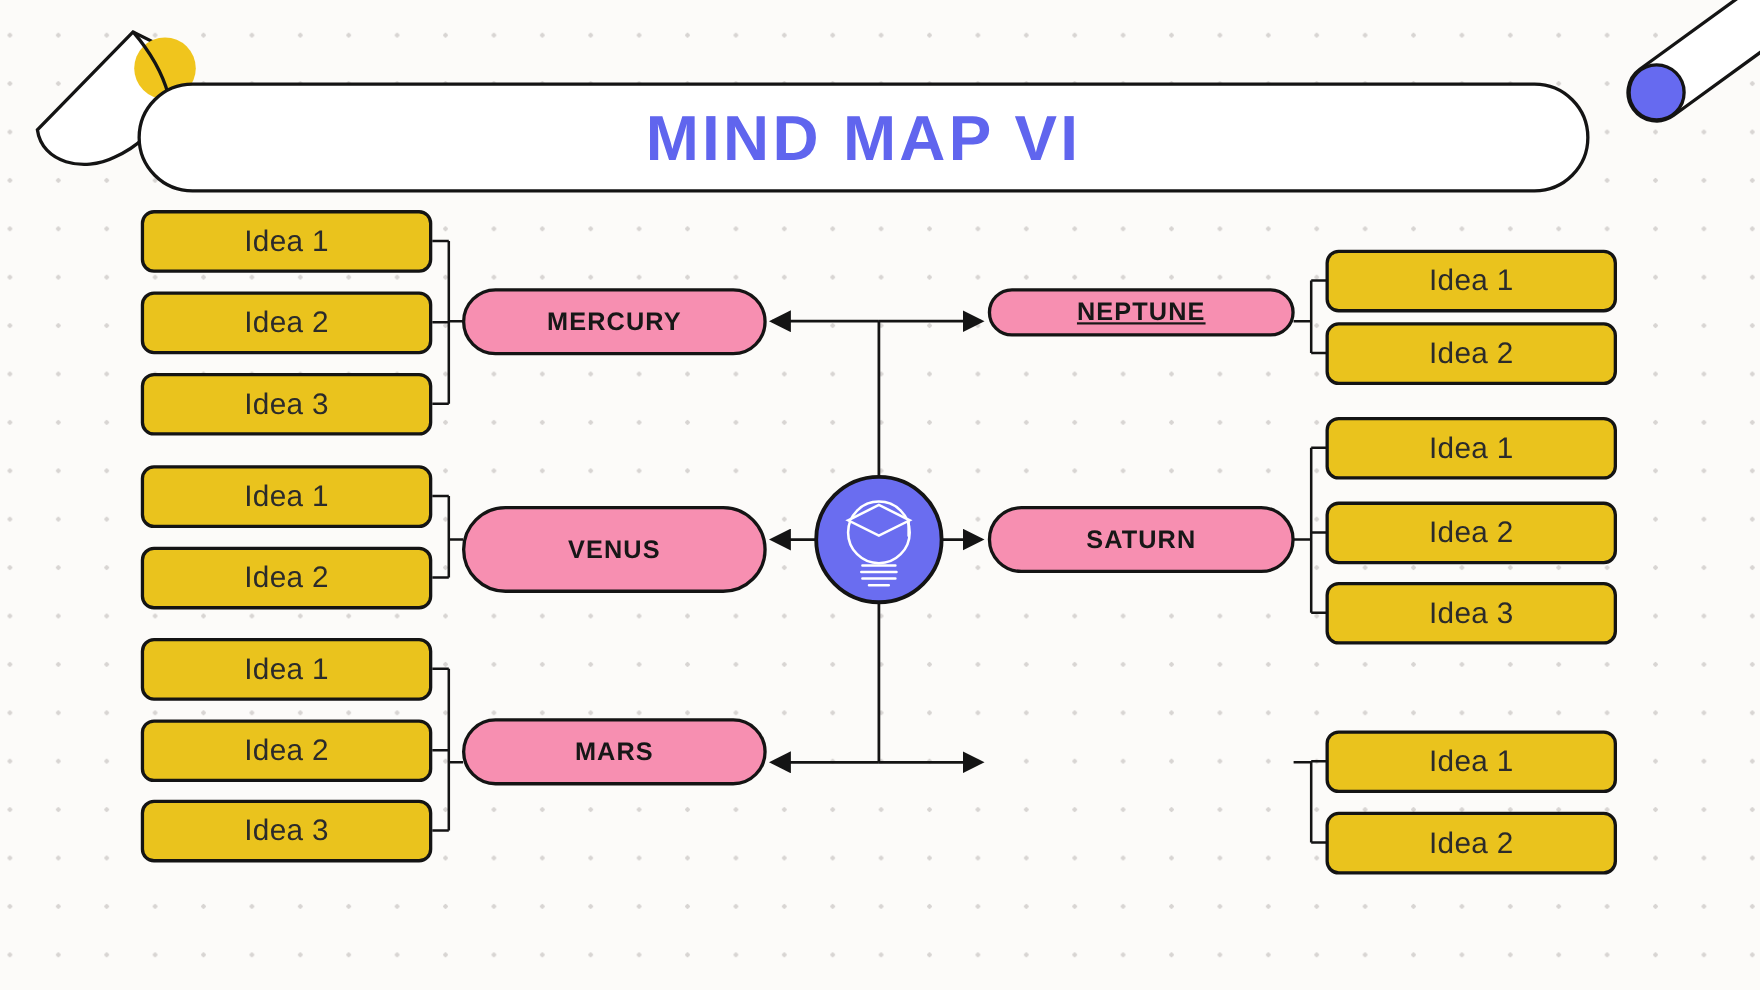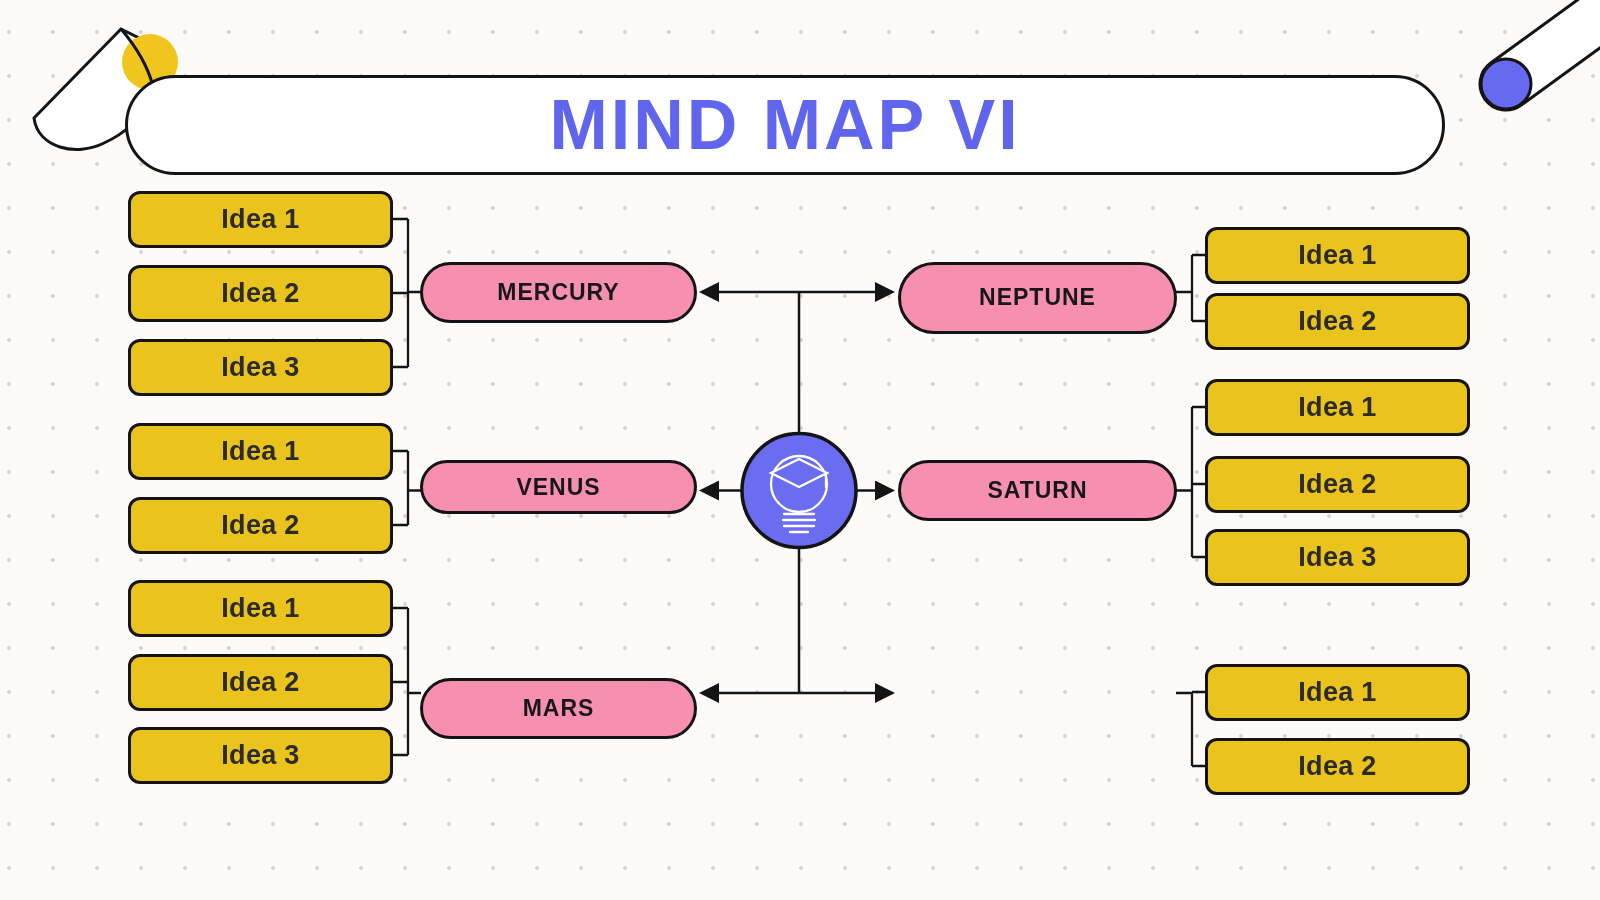--- a/index.html
+++ b/index.html
@@ -12,29 +12,29 @@
   .pill{
     position:absolute;box-sizing:border-box;z-index:3;
     background:var(--node-pink);border:3px solid var(--outline);border-radius:40px;
     display:flex;align-items:center;justify-content:center;
     font-size:23px;font-weight:800;letter-spacing:1px;color:#171717;
   }
   .idea{
     position:absolute;box-sizing:border-box;z-index:3;
     background:var(--idea-yellow);border:3px solid var(--outline);border-radius:12px;
     display:flex;align-items:center;justify-content:center;
-    font-size:27px;font-weight:700;letter-spacing:.3px;color:#2b2b2b;
+    font-size:27px;font-weight:400;letter-spacing:.3px;color:#2b2b2b;
   }
   .title-pill{
     position:absolute;left:125px;top:75px;width:1320px;height:100px;box-sizing:border-box;z-index:5;
     background:#ffffff;border:3px solid var(--outline);border-radius:52px;
     display:flex;align-items:center;justify-content:center;
   }
   .title-pill span{
-    font-size:70px;font-weight:800;letter-spacing:3px;color:var(--title-text);
+    font-size:58px;font-weight:800;letter-spacing:3px;color:var(--title-text);
   }
 </style>
 </head>
 <body style="background-color: rgb(252, 251, 249); background-image: radial-gradient(circle, rgb(216, 213, 211) 1.8px, transparent 2.2px); background-size: 44px 44px; background-position: 31px 10px;">
 
 <div id="canvas">
     <svg id="diagram-svg" width="1600" height="900" viewBox="0 0 1600 900">
       <defs>
         <marker id="arr" viewBox="0 0 10 10" refX="8.5" refY="5" markerWidth="8" markerHeight="8" orient="auto">
           <path d="M0,0 L10,5 L0,10 Z" fill="#141414"></path>
@@ -80,42 +80,42 @@
     </div>
     <div class="idea" style="left: 128px; top: 190.5px; width: 265px; height: 57px;">
       <span>Idea 1</span>
     </div>
     <div class="idea" style="left: 128px; top: 264.5px; width: 265px; height: 57px;">
       <span>Idea 2</span>
     </div>
     <div class="idea" style="left: 128px; top: 338.5px; width: 265px; height: 57px;">
       <span>Idea 3</span>
     </div>
-    <div class="pill" style="left: 420px; top: 460px; width: 277px; height: 54px;">
+    <div class="pill" style="left: 420px; top: 460px; width: 277px; height: 79px;">
       <span>VENUS</span>
     </div>
     <div class="idea" style="left: 128px; top: 422.5px; width: 265px; height: 57px;">
       <span>Idea 1</span>
     </div>
     <div class="idea" style="left: 128px; top: 496.5px; width: 265px; height: 57px;">
       <span>Idea 2</span>
     </div>
-    <div class="pill" style="left: 420px; top: 678px; width: 277px; height: 61px; align-items: center;">
+    <div class="pill" style="left: 420px; top: 653px; width: 277px; height: 61px; align-items: center;">
       <span>MARS</span>
     </div>
     <div class="idea" style="left: 128px; top: 579.5px; width: 265px; height: 57px;">
       <span>Idea 1</span>
     </div>
     <div class="idea" style="left: 128px; top: 653.5px; width: 265px; height: 57px;">
       <span>Idea 2</span>
     </div>
     <div class="idea" style="left: 128px; top: 726.5px; width: 265px; height: 57px;">
       <span>Idea 3</span>
     </div>
-    <div class="pill" style="left: 898px; top: 261.5px; width: 279px; height: 72px;">
+    <div class="pill" style="left: 898px; top: 261.5px; width: 279px; height: 44px; text-decoration: underline;">
       <span>NEPTUNE</span>
     </div>
     <div class="idea" style="left: 1205px; top: 226.5px; width: 265px; height: 57px;">
       <span>Idea 1</span>
     </div>
     <div class="idea" style="left: 1205px; top: 292.5px; width: 265px; height: 57px;">
       <span>Idea 2</span>
     </div>
     <div class="pill" style="left: 898px; top: 460px; width: 279px; height: 61px;">
       <span>SATURN</span>

